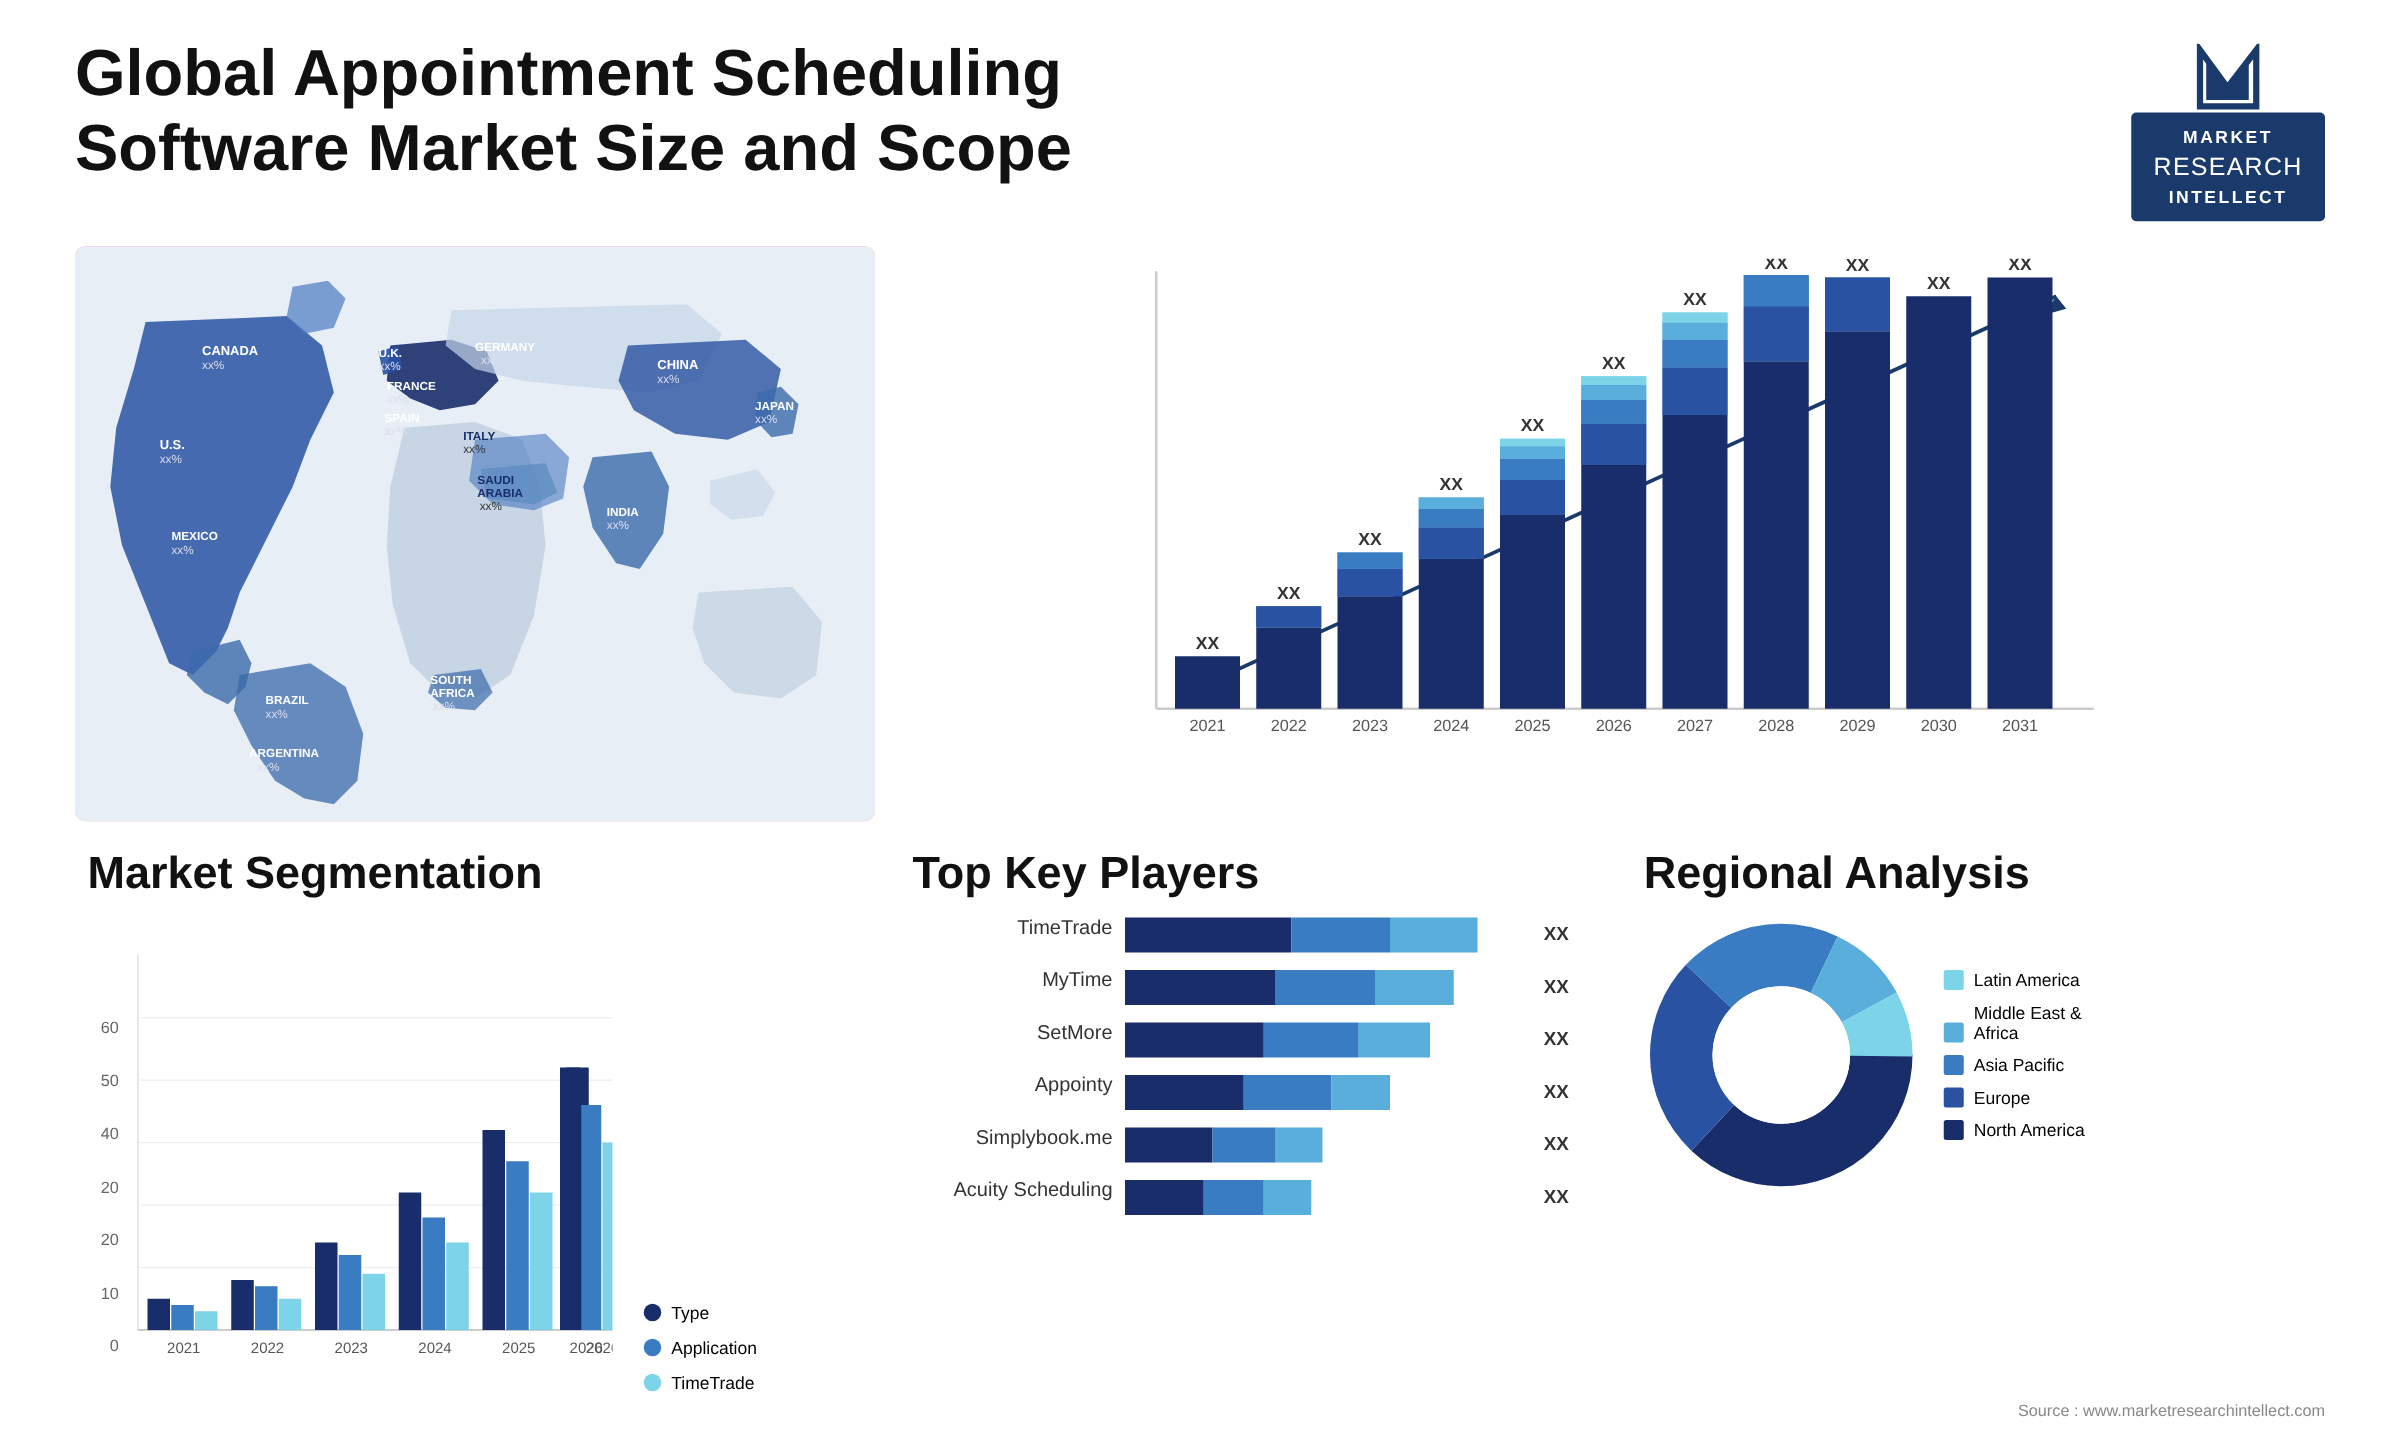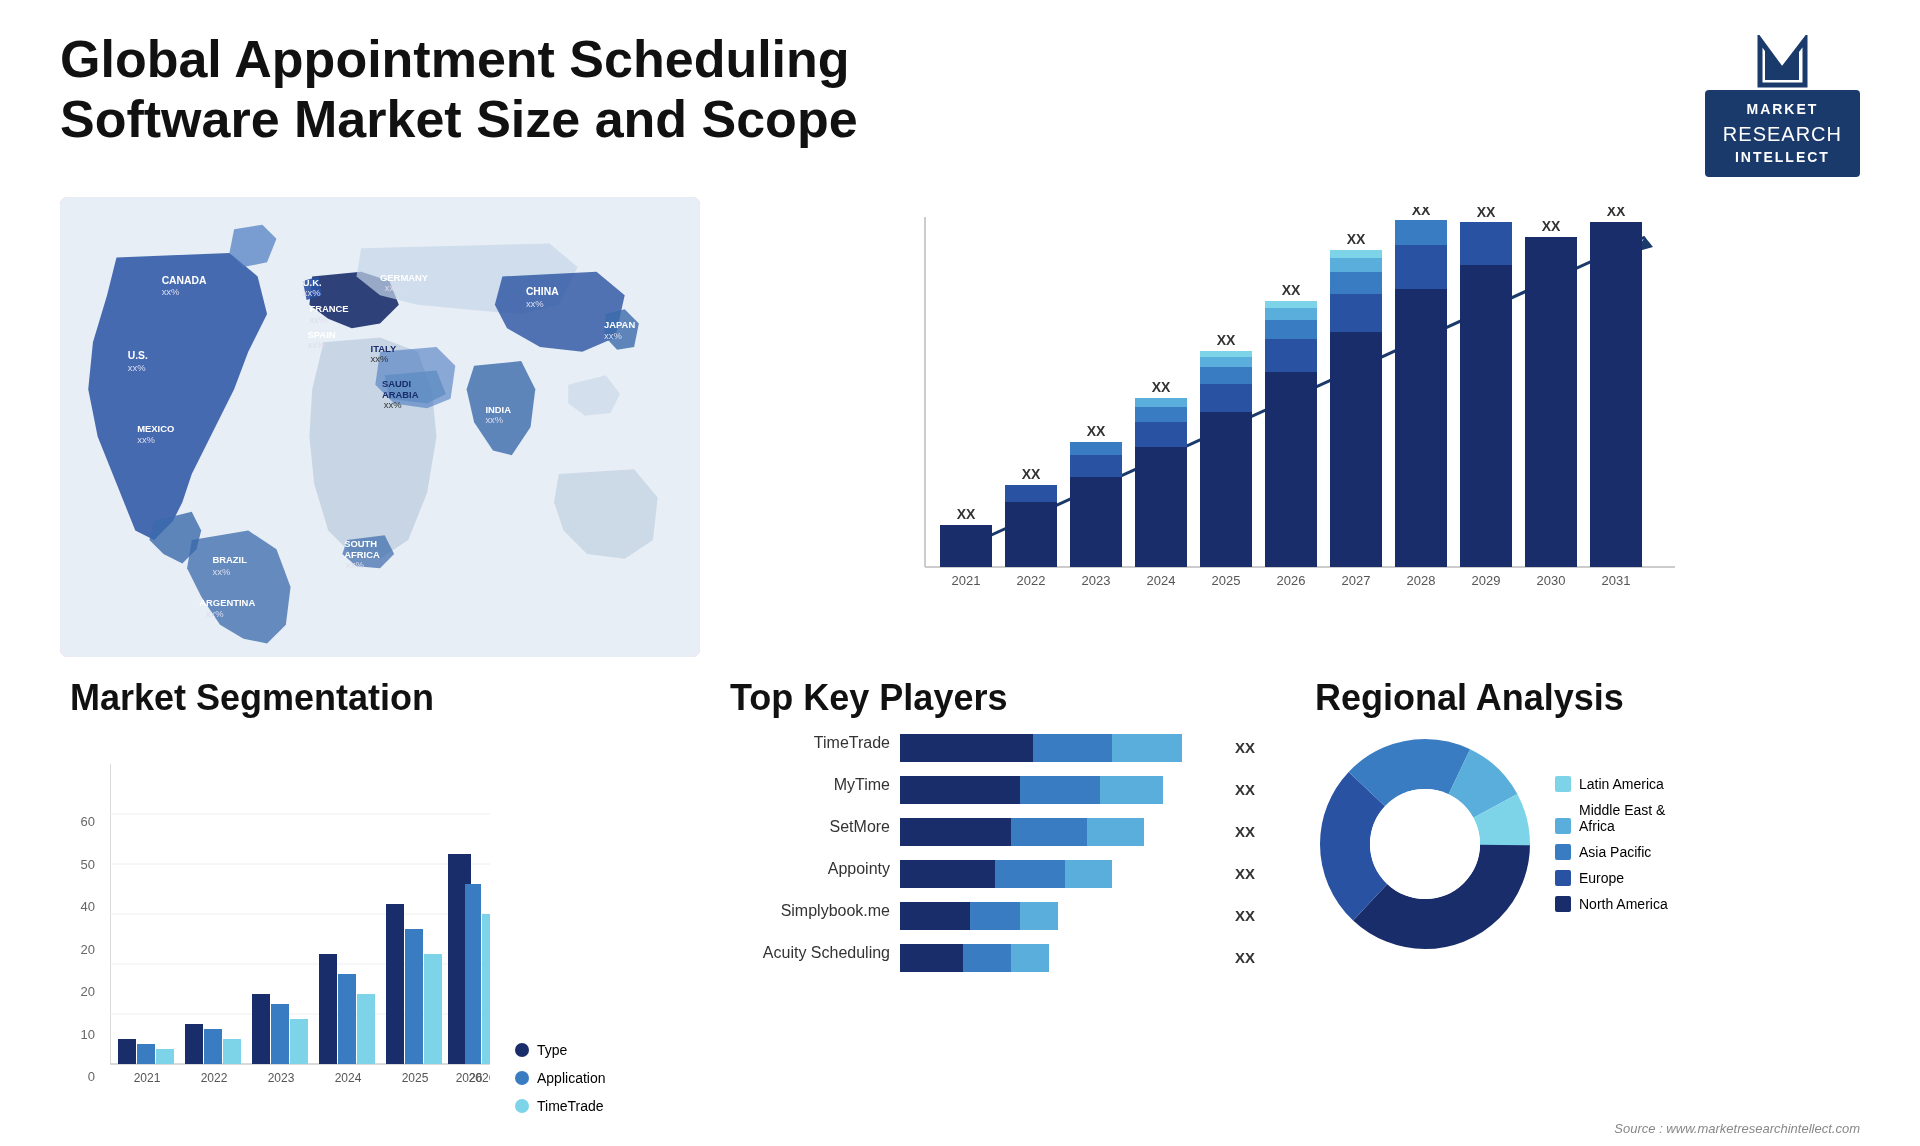--- a/index.html
+++ b/index.html
@@ -179,21 +179,20 @@
       height: 16px;
       border-radius: 2px;
     }
 
     .source-text {
       position: absolute;
       bottom: 10px;
       right: 60px;
       font-size: 13px;
       color: #888;
-      font-style: italic;
       margin-top: 38px;
     }
   </style>
 </head>
 <body>
 
 <div class="page-container">
 
   <div class="header">
     <h1 class="main-title">Global Appointment Scheduling Software Market Size and Scope</h1>

